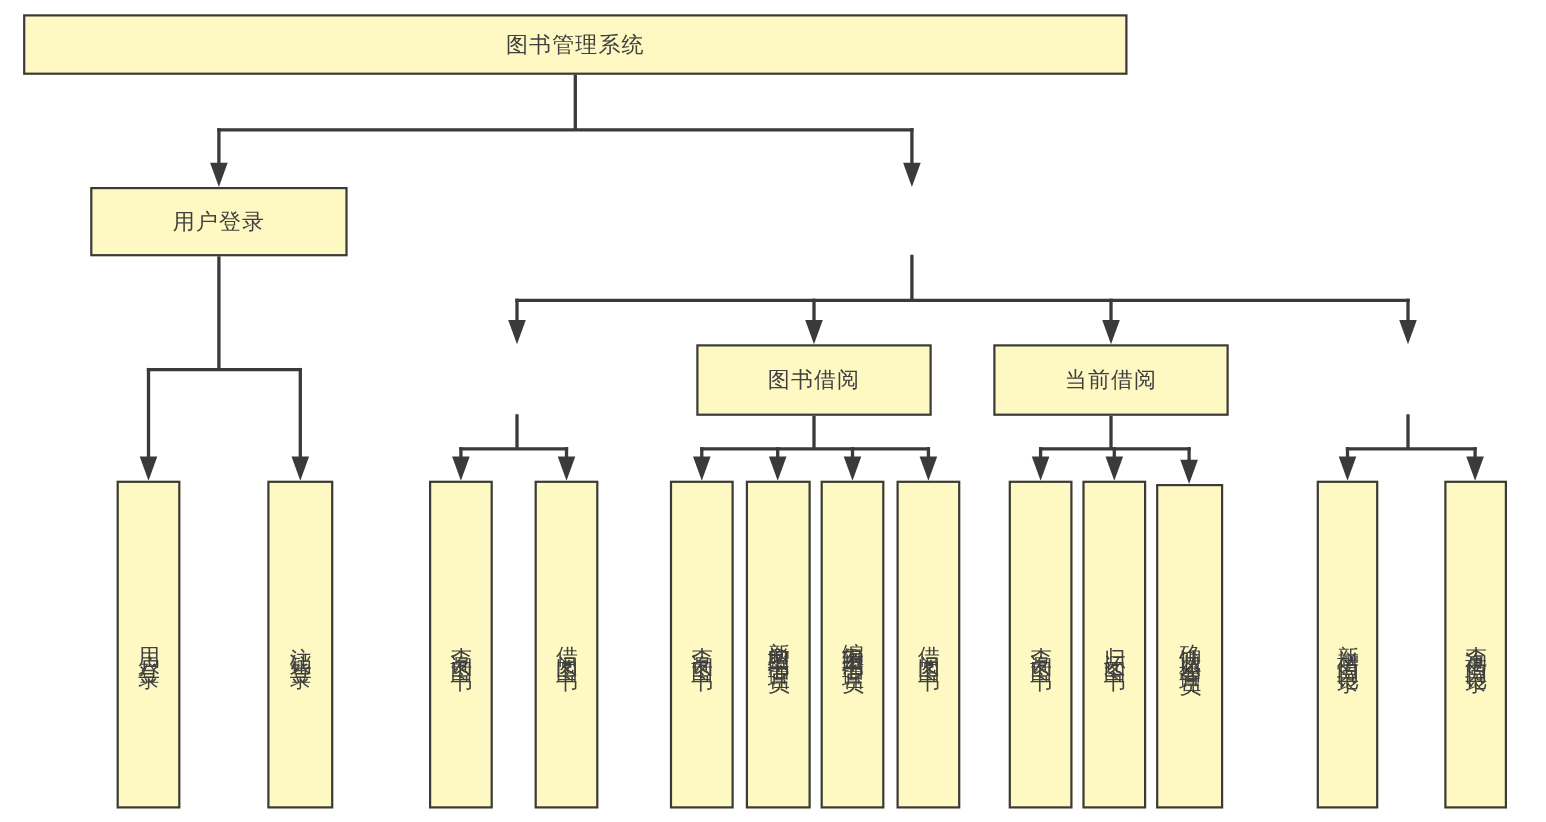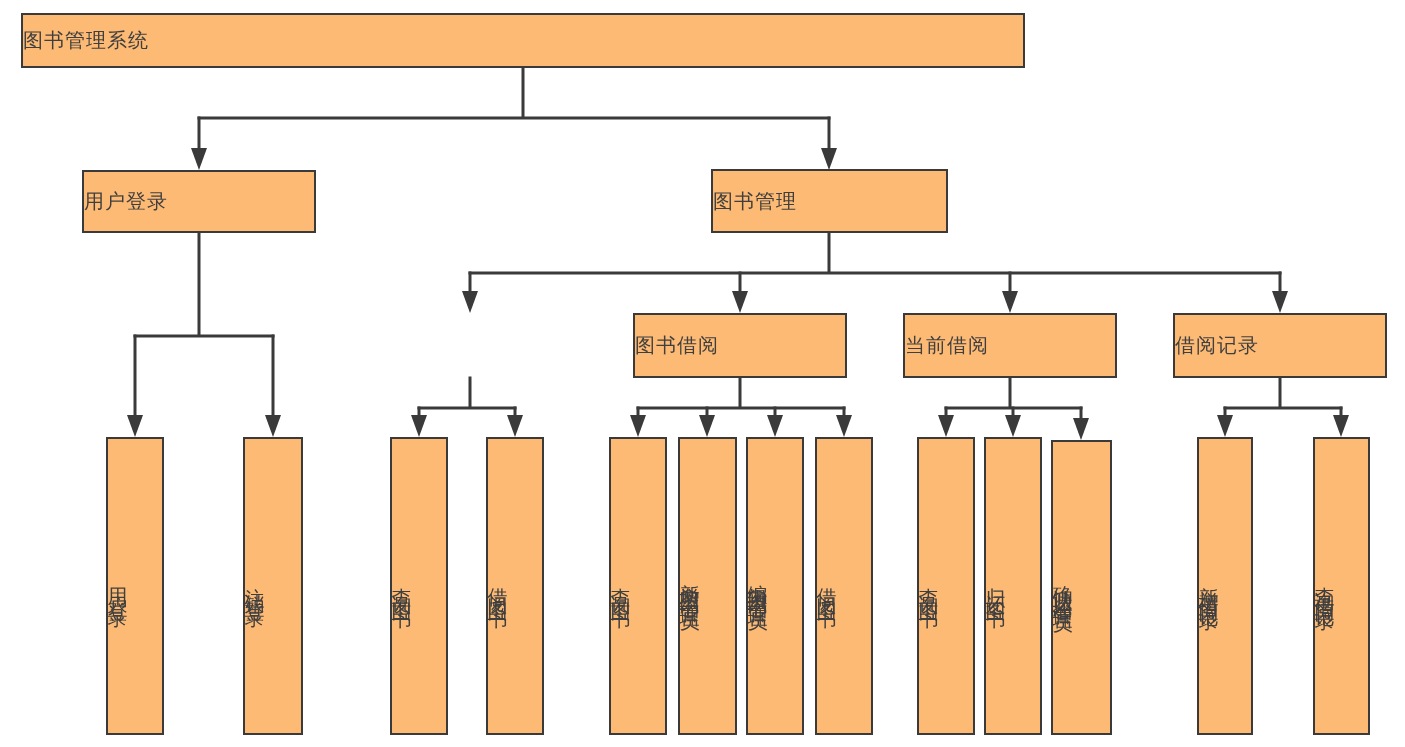--- a/index.html
+++ b/index.html
@@ -15,23 +15,23 @@
     position:relative;
     width:1405px;height:747px;
     background:var(--bg);
     overflow:hidden;
   }
   .wires{position:absolute;left:0;top:0;width:1405px;height:747px;}
   .wires path, .wires line{stroke:var(--line);stroke-width:3;fill:none;stroke-linecap:square;}
   .wires polygon{fill:var(--line);stroke:none;}
   .node{
     position:absolute;
-    background:#fdba74;
+    background:#fef9c3;
     border:2px solid var(--border);
-    display:flex;align-items:center;
+    display:flex;align-items:center;justify-content:center;
     color:var(--text);
     font-size:20px;
     letter-spacing:1px;
     box-sizing:border-box;
     z-index:2;
   }
   .hbox{white-space:nowrap;}
   .vbox span{
     writing-mode:vertical-rl;
     text-orientation:mixed;
@@ -110,32 +110,26 @@
       <polygon points="1333,415 1349,415 1341,437"></polygon>
   </svg>
 
   <div class="node hbox" style="left:21px;top:13px;width:1004px;height:55px;">
     <span>图书管理系统</span>
   </div>
 
   <div class="node hbox" style="left:82px;top:170px;width:234px;height:63px;">
     <span>用户登录</span>
   </div>
-  <div class="node hbox" style="left:711px;top:169px;width:237px;height:64px;">
-    <span>图书管理</span>
-  </div>
 
   <div class="node hbox" style="left:633px;top:313px;width:214px;height:65px;">
     <span>图书借阅</span>
   </div>
   <div class="node hbox" style="left:903px;top:313px;width:214px;height:65px;">
     <span>当前借阅</span>
-  </div>
-  <div class="node hbox" style="left:1173px;top:313px;width:214px;height:65px;">
-    <span>借阅记录</span>
   </div>
 
   <div class="node vbox" style="left:106px;top:437px;width:58px;height:298px;">
     <span>用户登录</span>
   </div>
   <div class="node vbox" style="left:243px;top:437px;width:60px;height:298px;">
     <span>注销登录</span>
   </div>
 
   <div class="node vbox" style="left:390px;top:437px;width:58px;height:298px;">

